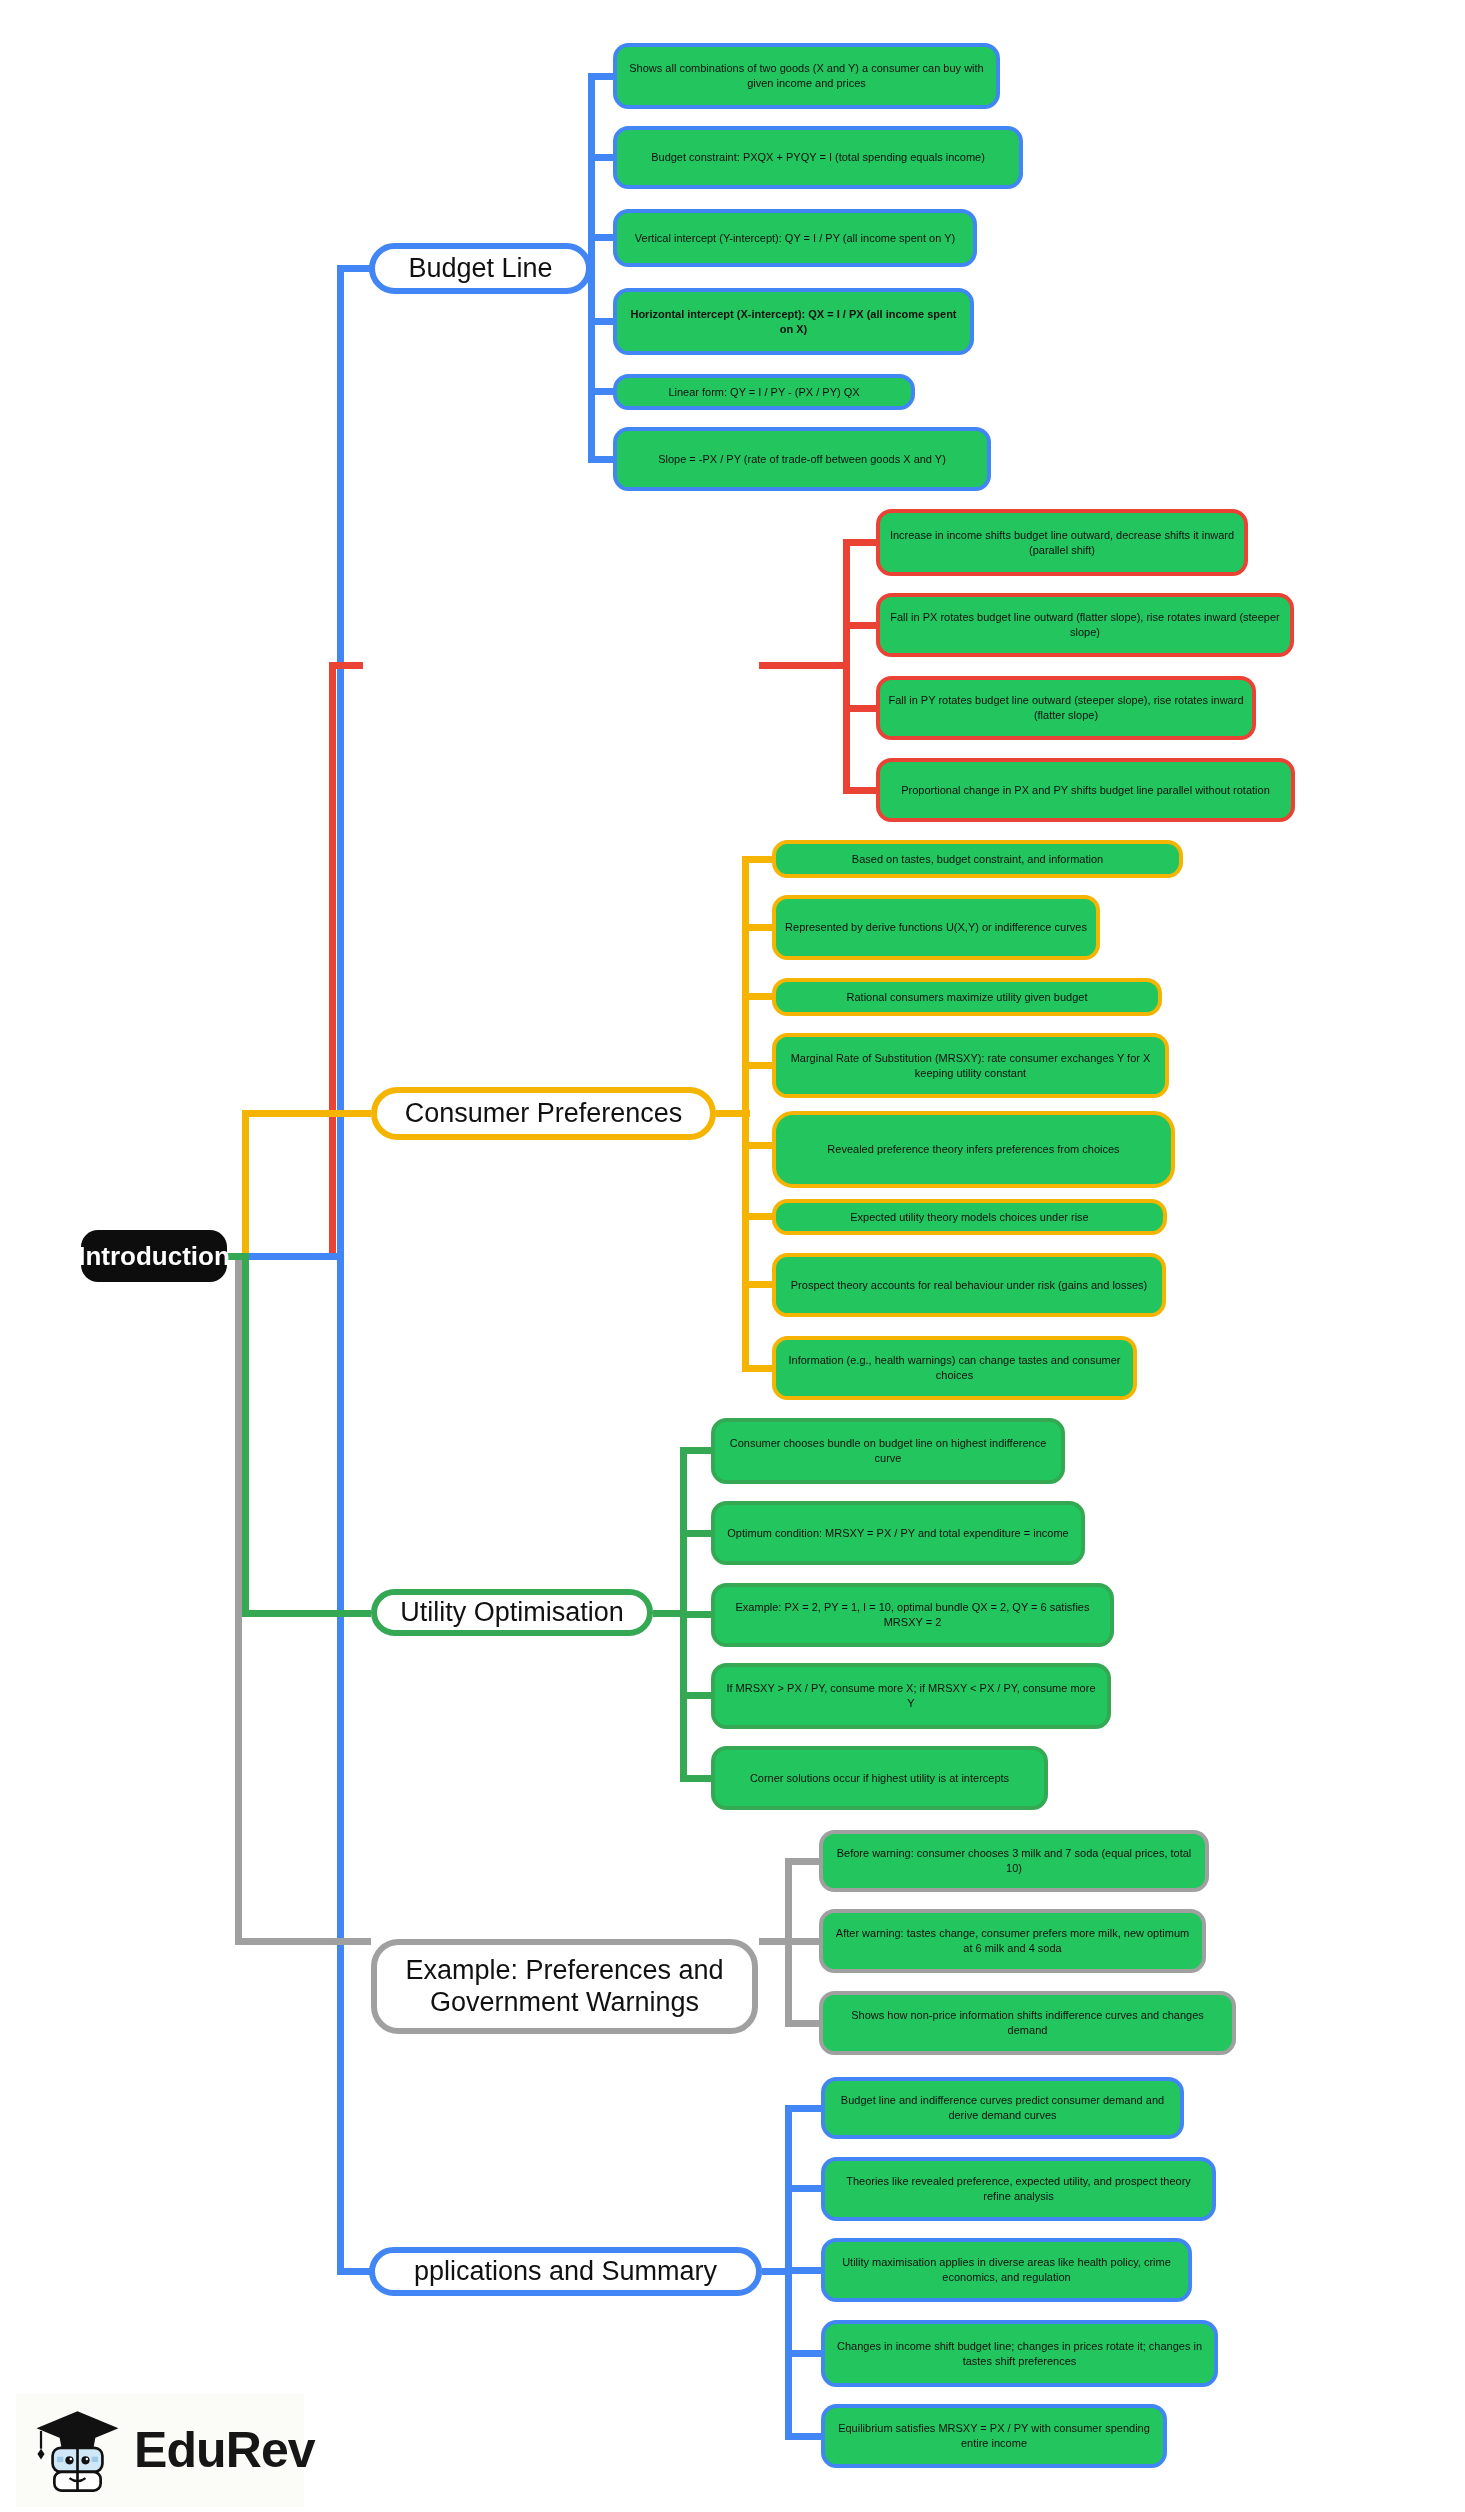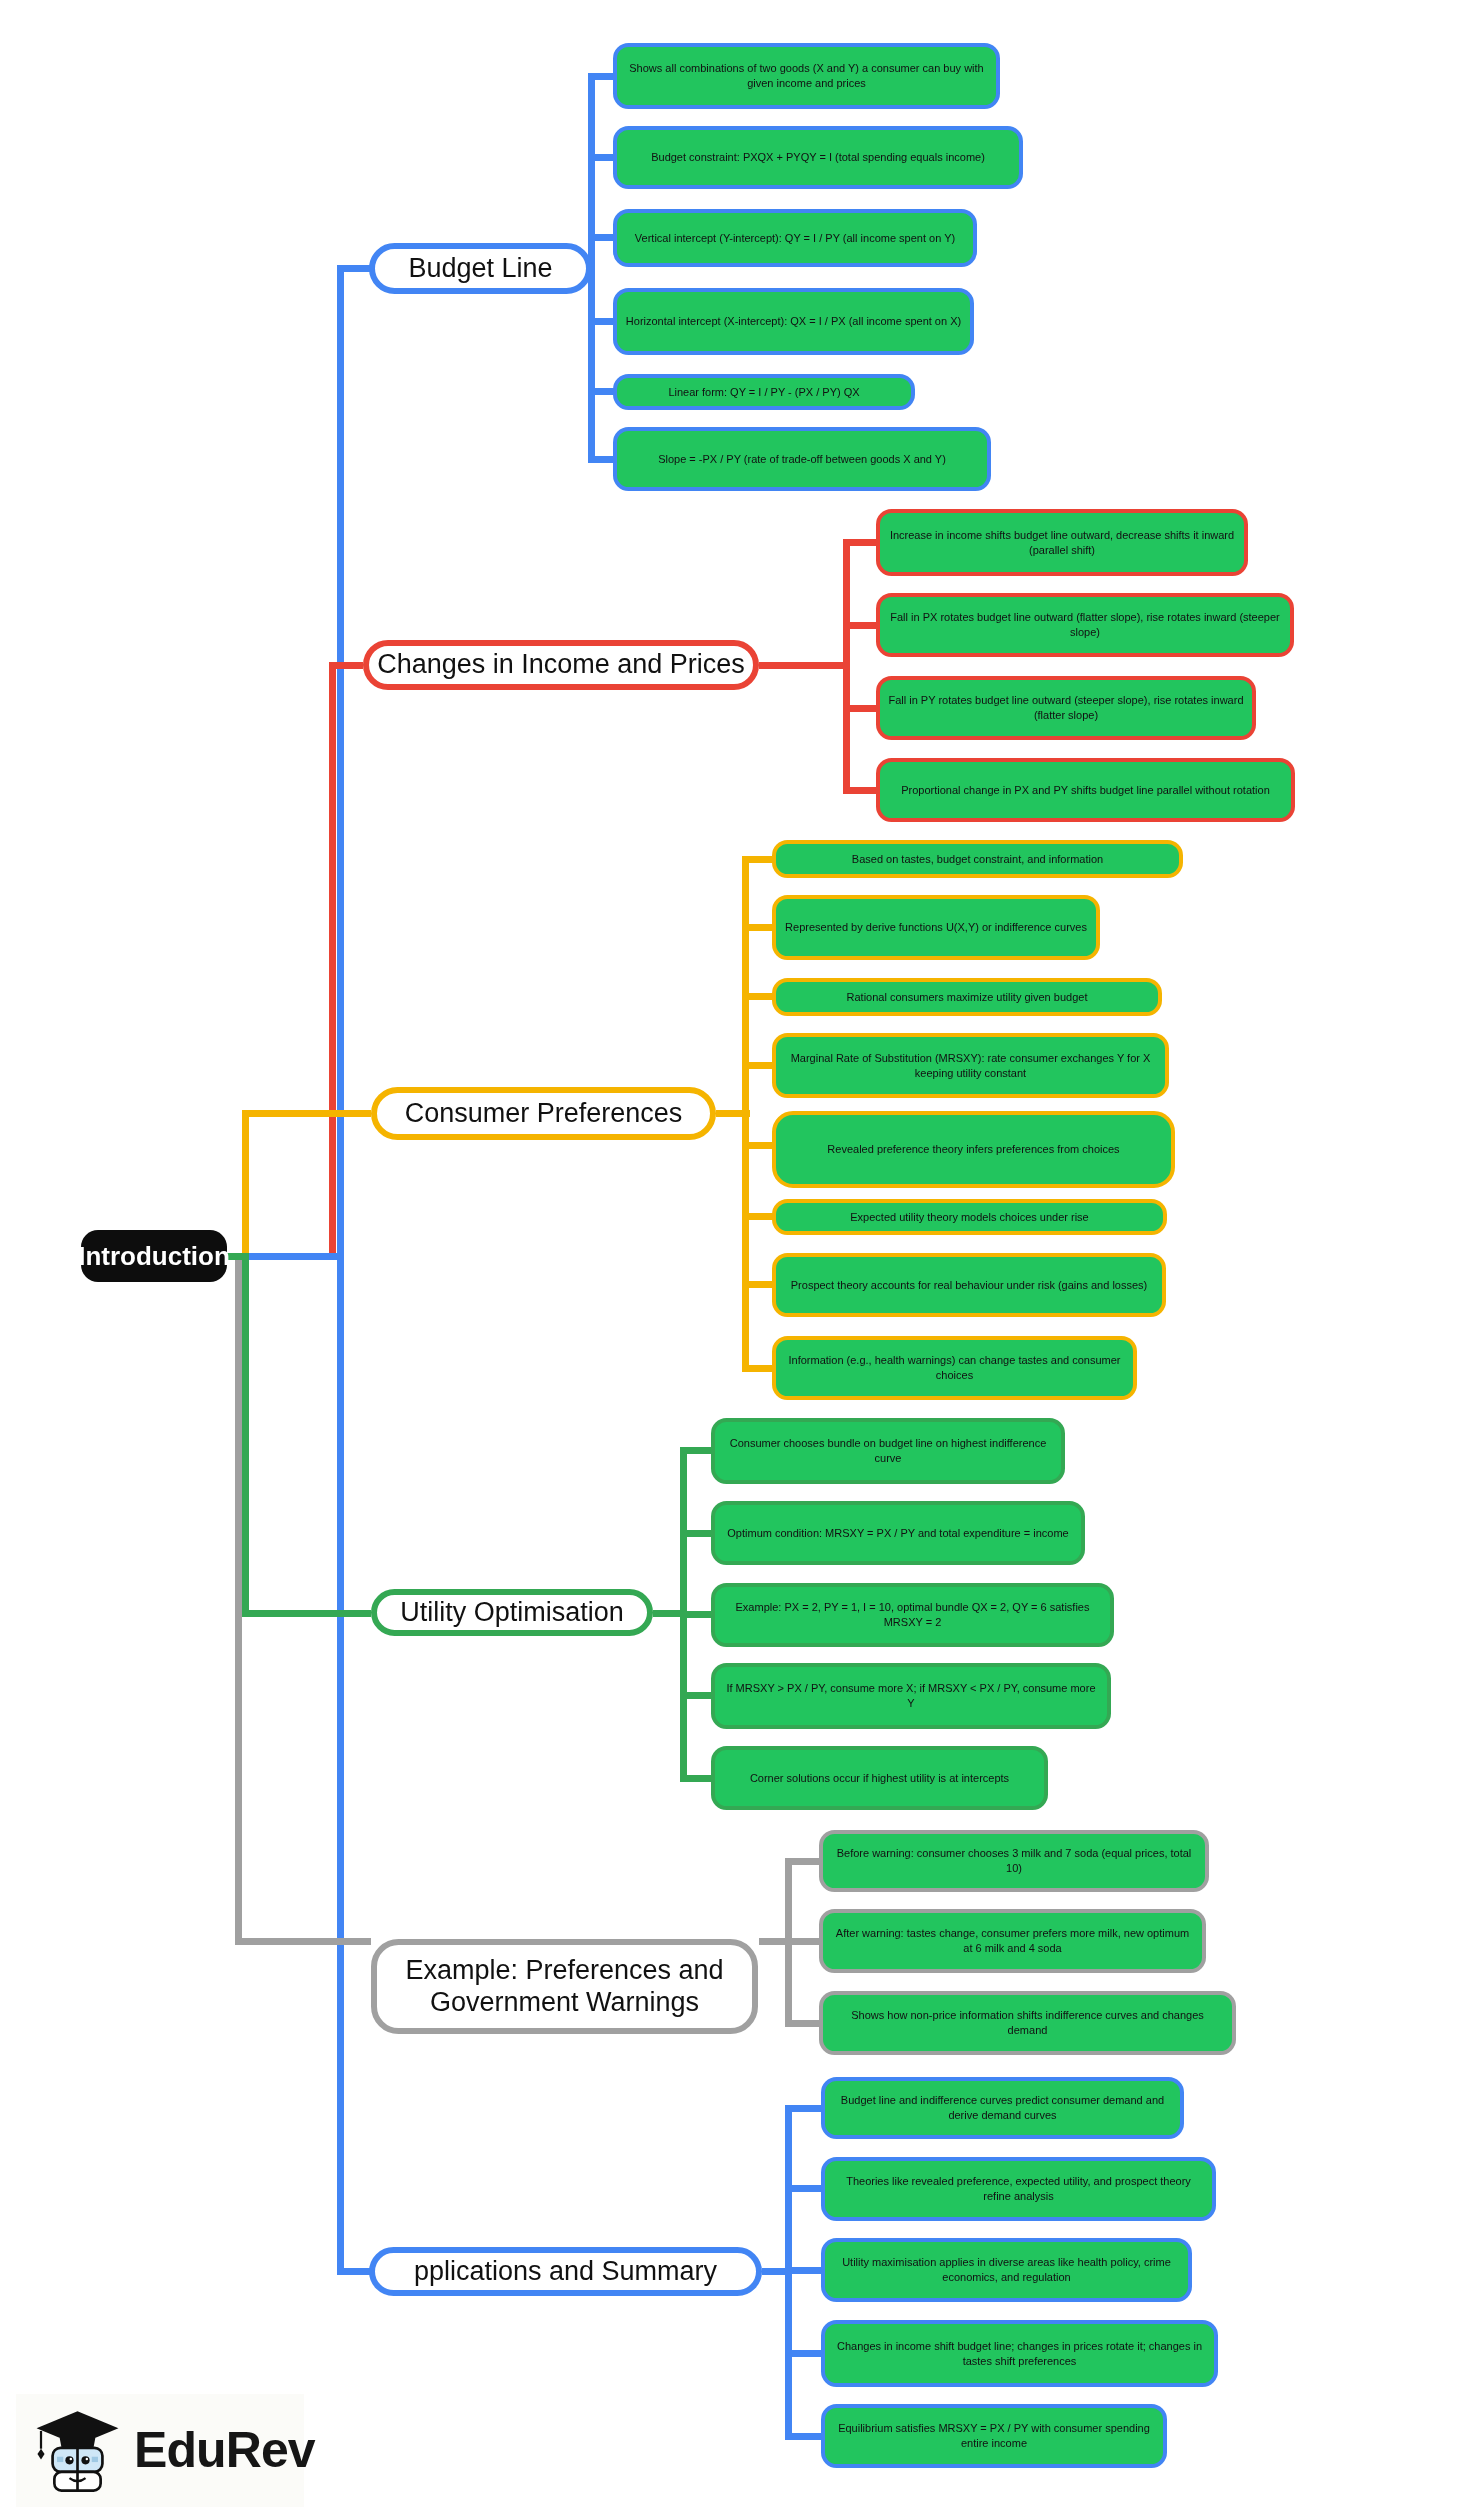--- a/index.html
+++ b/index.html
@@ -101,33 +101,32 @@
     <div class="seg" style="left: 588px; top: 73px; width: 27px; height: 6.9px; background: rgb(66, 133, 244); z-index: 2;"></div>
     <div class="seg" style="left: 588px; top: 154px; width: 27px; height: 6.9px; background: rgb(66, 133, 244); z-index: 2;"></div>
     <div class="seg" style="left: 588px; top: 234px; width: 27px; height: 6.9px; background: rgb(66, 133, 244); z-index: 2;"></div>
     <div class="seg" style="left: 588px; top: 318px; width: 27px; height: 6.9px; background: rgb(66, 133, 244); z-index: 2;"></div>
     <div class="seg" style="left: 588px; top: 388px; width: 27px; height: 6.9px; background: rgb(66, 133, 244); z-index: 2;"></div>
     <div class="seg" style="left: 588px; top: 456px; width: 27px; height: 6.9px; background: rgb(66, 133, 244); z-index: 2;"></div>
     <div class="branch-label" style="left: 369px; top: 243px; width: 223px; height: 51px; border-color: rgb(66, 133, 244);">Budget Line</div>
     <div class="leaf" style="left: 613px; top: 43px; width: 387px; height: 66px; border-color: rgb(66, 133, 244);">Shows all combinations of two goods (X and Y) a consumer can buy with given income and prices</div>
     <div class="leaf" style="left: 613px; top: 126px; width: 410px; height: 63px; border-color: rgb(66, 133, 244);">Budget constraint: PXQX + PYQY = I (total spending equals income)</div>
     <div class="leaf" style="left: 613px; top: 209px; width: 364px; height: 58px; border-color: rgb(66, 133, 244); text-align: right;">Vertical intercept (Y-intercept): QY = I / PY (all income spent on Y)</div>
-    <div class="leaf" style="left: 613px; top: 288px; width: 361px; height: 67px; border-color: rgb(66, 133, 244);">Horizontal intercept (X-intercept): QX = I / PX (all income spent on X)</div>
+    <div class="leaf" style="left: 613px; top: 288px; width: 361px; height: 67px; border-color: rgb(66, 133, 244); font-weight: bold;">Horizontal intercept (X-intercept): QX = I / PX (all income spent on X)</div>
     <div class="leaf" style="left: 613px; top: 374px; width: 302px; height: 36px; border-color: rgb(66, 133, 244);">Linear form: QY = I / PY - (PX / PY) QX</div>
     <div class="leaf" style="left: 613px; top: 427px; width: 378px; height: 64px; border-color: rgb(66, 133, 244);">Slope = -PX / PY (rate of trade-off between goods X and Y)</div>
     <div class="seg" style="left: 226px; top: 1253px; width: 110px; height: 6.9px; background: rgb(234, 67, 53); z-index: 2;"></div>
     <div class="seg" style="left: 329px; top: 662px; width: 6.9px; height: 598px; background: rgb(234, 67, 53); z-index: 2;"></div>
     <div class="seg" style="left: 329px; top: 662px; width: 34px; height: 6.9px; background: rgb(234, 67, 53); z-index: 2;"></div>
     <div class="seg" style="left: 759px; top: 662px; width: 91px; height: 6.9px; background: rgb(234, 67, 53); z-index: 2;"></div>
     <div class="seg" style="left: 843px; top: 539px; width: 6.9px; height: 255px; background: rgb(234, 67, 53); z-index: 2;"></div>
     <div class="seg" style="left: 843px; top: 539px; width: 35px; height: 6.9px; background: rgb(234, 67, 53); z-index: 2;"></div>
     <div class="seg" style="left: 843px; top: 622px; width: 35px; height: 6.9px; background: rgb(234, 67, 53); z-index: 2;"></div>
     <div class="seg" style="left: 843px; top: 705px; width: 35px; height: 6.9px; background: rgb(234, 67, 53); z-index: 2;"></div>
     <div class="seg" style="left: 843px; top: 787px; width: 35px; height: 6.9px; background: rgb(234, 67, 53); z-index: 2;"></div>
-    <div class="branch-label" style="left: 363px; top: 640px; width: 396px; height: 50px; border-color: rgb(234, 67, 53);">Changes in Income and Prices</div>
     <div class="leaf" style="left: 876px; top: 509px; width: 372px; height: 67px; border-color: rgb(234, 67, 53);">Increase in income shifts budget line outward, decrease shifts it inward (parallel shift)</div>
     <div class="leaf" style="left: 876px; top: 593px; width: 418px; height: 64px; border-color: rgb(234, 67, 53);">Fall in PX rotates budget line outward (flatter slope), rise rotates inward (steeper slope)</div>
     <div class="leaf" style="left: 876px; top: 676px; width: 380px; height: 64px; border-color: rgb(234, 67, 53);">Fall in PY rotates budget line outward (steeper slope), rise rotates inward (flatter slope)</div>
     <div class="leaf" style="left: 876px; top: 758px; width: 419px; height: 64px; border-color: rgb(234, 67, 53);">Proportional change in PX and PY shifts budget line parallel without rotation</div>
     <div class="seg" style="left: 226px; top: 1253px; width: 118px; height: 6.9px; background: rgb(66, 133, 244); z-index: 2;"></div>
     <div class="seg" style="left: 337px; top: 1253px; width: 6.9px; height: 1022px; background: rgb(66, 133, 244); z-index: 2;"></div>
     <div class="seg" style="left: 337px; top: 2268px; width: 33px; height: 6.9px; background: rgb(66, 133, 244); z-index: 2;"></div>
     <div class="seg" style="left: 762px; top: 2268px; width: 30px; height: 6.9px; background: rgb(66, 133, 244); z-index: 2;"></div>
     <div class="seg" style="left: 785px; top: 2105px; width: 6.9px; height: 335px; background: rgb(66, 133, 244); z-index: 2;"></div>
     <div class="seg" style="left: 785px; top: 2105px; width: 37px; height: 6.9px; background: rgb(66, 133, 244); z-index: 2;"></div>

